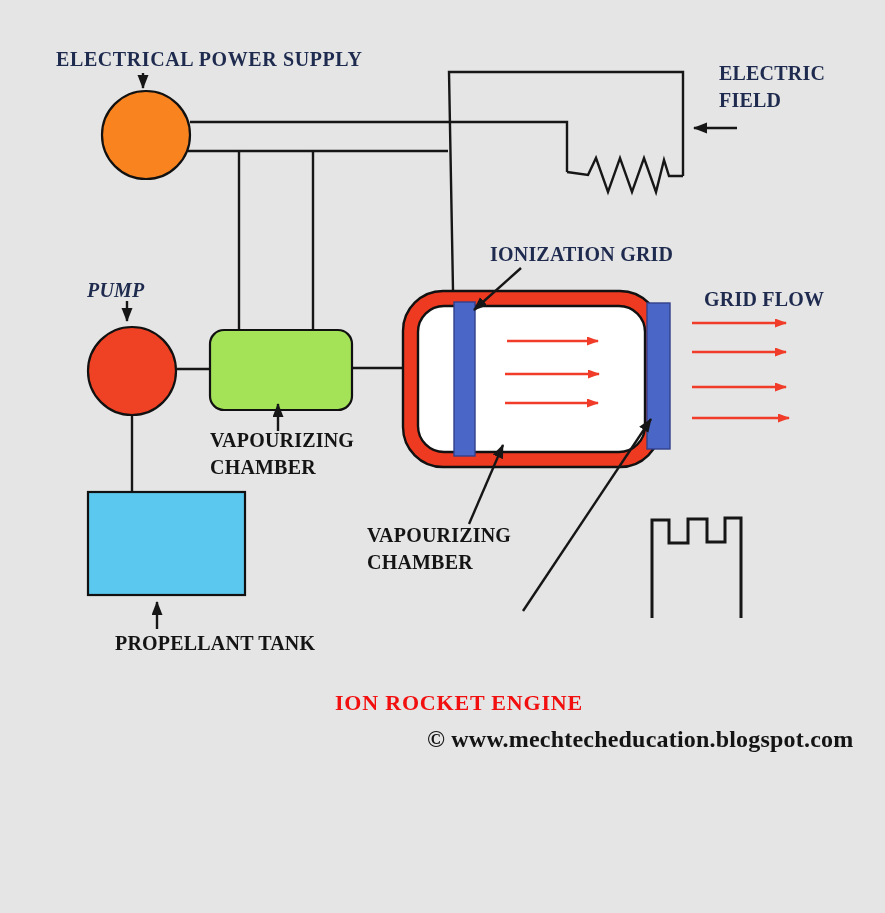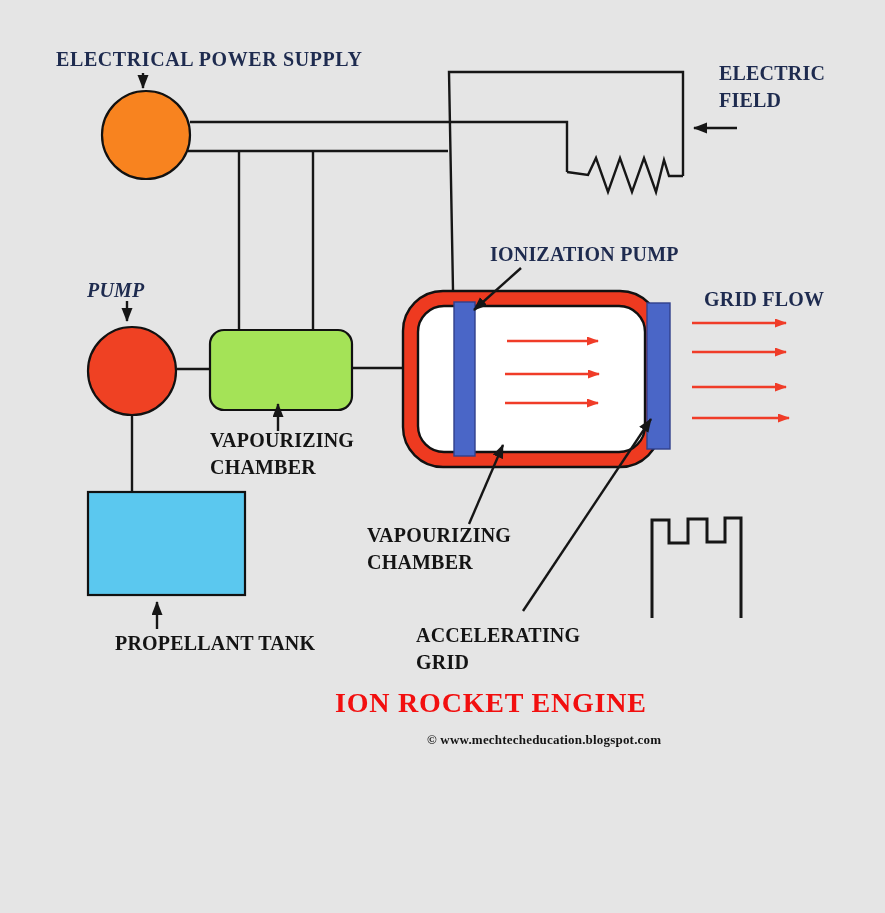--- a/index.html
+++ b/index.html
@@ -15,22 +15,22 @@
     position:absolute;
     font-family:"Liberation Serif", serif;
     font-weight:bold;
     font-size:20px;
     line-height:27px;
     color:#1E2B4F;
     white-space:nowrap;
     letter-spacing:0.2px;
   }
   .label.dark{color:#141414;}
-  .label.title{color:#F20F0F;font-size:28px;letter-spacing:0.8px;}
-  .label.credit{color:#141414;font-size:13px;}
+  .label.title{color:#F20F0F;font-size:22px;letter-spacing:0.8px;}
+  .label.credit{color:#141414;font-size:24px;}
 </style>
 </head>
 <body>
 
 <div class="stage">
 
   <svg width="885" height="913" viewBox="0 0 885 913">
     <defs>
       <marker id="blackhead" markerUnits="userSpaceOnUse" markerWidth="15" markerHeight="12" refX="13" refY="5.5" orient="auto">
         <path d="M0 0 L14 5.5 L0 11 Z" fill="#161616"></path>
@@ -85,40 +85,36 @@
     </g>
   </svg>
 
   <div class="label" style="left:56px;top:46px;letter-spacing:0.6px;">ELECTRICAL POWER SUPPLY</div>
 
   <div class="label" style="left:719px;top:60px;">
     <div>ELECTRIC</div>
     <div>FIELD</div>
   </div>
 
-  <div class="label" style="left:490px;top:241px;">IONIZATION PUMP</div>
+  <div class="label" style="left:490px;top:241px;">IONIZATION GRID</div>
 
   <div class="label" style="left:704px;top:286px;">GRID FLOW</div>
 
   <div class="label" style="left:87px;top:277px;font-style:italic;">PUMP</div>
 
   <div class="label dark" style="left:210px;top:427px;">
     <div>VAPOURIZING</div>
     <div>CHAMBER</div>
   </div>
 
   <div class="label dark" style="left:367px;top:522px;">
     <div>VAPOURIZING</div>
     <div>CHAMBER</div>
   </div>
 
-  <div class="label dark" style="left:416px;top:622px;">
-    <div>ACCELERATING</div>
-    <div>GRID</div>
-  </div>
 
   <div class="label dark" style="left:115px;top:630px;">PROPELLANT TANK</div>
 
   <div class="label title" style="left:335px;top:689px;">ION ROCKET ENGINE</div>
 
   <div class="label credit" style="left:427px;top:726px;">© www.mechtecheducation.blogspot.com</div>
 
 </div>
 
 </body></html>

